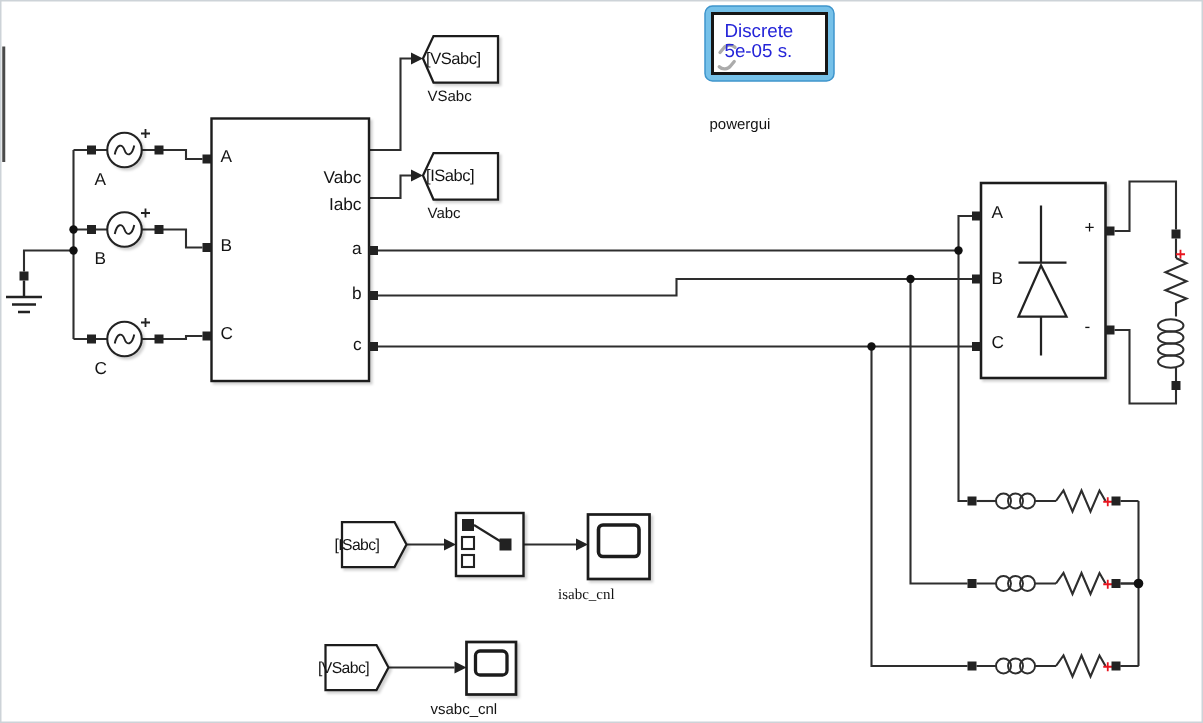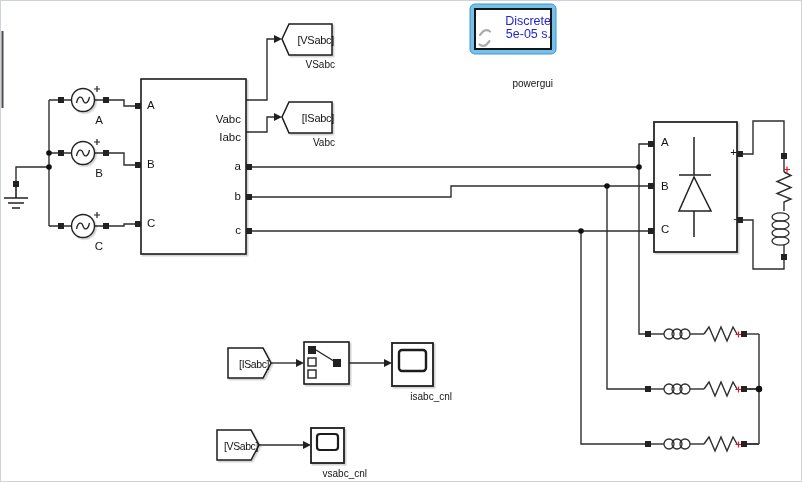--- a/index.html
+++ b/index.html
@@ -6,21 +6,21 @@
   #canvas{
     position:relative;width:802px;height:482px;background:#ffffff;
     border:1px solid #cdd3d8;box-sizing:border-box;overflow:hidden;
     font-family:"Liberation Sans",sans-serif;
   }
   svg{position:absolute;left:0;top:0;}
   .lbl{
     position:absolute;font-size:11.5px;color:#141414;line-height:1;
     transform:translateY(-50%);white-space:nowrap;
   }
-  .ctr{text-align:right;}
+  .ctr{text-align:left;}
   .rt{text-align:right;}
   .tag{font-size:11px;letter-spacing:-0.3px;}
   .tagS{font-size:10.5px;letter-spacing:-0.4px;}
   .name{font-size:10px;}
   .pgtext{font-size:12.5px;color:#2424d8;}
 </style>
 </head>
 <body>
 
 <div id="canvas">
@@ -230,16 +230,16 @@
 
   <div class="lbl" style="left:660px;top:142px;">A</div>
   <div class="lbl" style="left:660px;top:186px;">B</div>
   <div class="lbl" style="left:660px;top:229px;">C</div>
   <div class="lbl ctr" style="left:722px;top:152px;width:14px;">+</div>
   <div class="lbl ctr" style="left:722px;top:218px;width:14px;">-</div>
 
   <div class="lbl ctr tagS" style="left:222px;top:362.5px;width:46px;">[ISabc]</div>
   <div class="lbl ctr tagS" style="left:211px;top:444.5px;width:46px;">[VSabc]</div>
 
-  <div class="lbl ctr name" style="left:371px;top:396px;width:80px;">isabc_cnl</div>
+  <div class="lbl ctr name" style="left:371px;top:396px;width:80px;font-family:Liberation Serif, serif;">isabc_cnl</div>
   <div class="lbl ctr name" style="left:286px;top:473px;width:80px;">vsabc_cnl</div>
 
 </div>
 
 </body></html>

